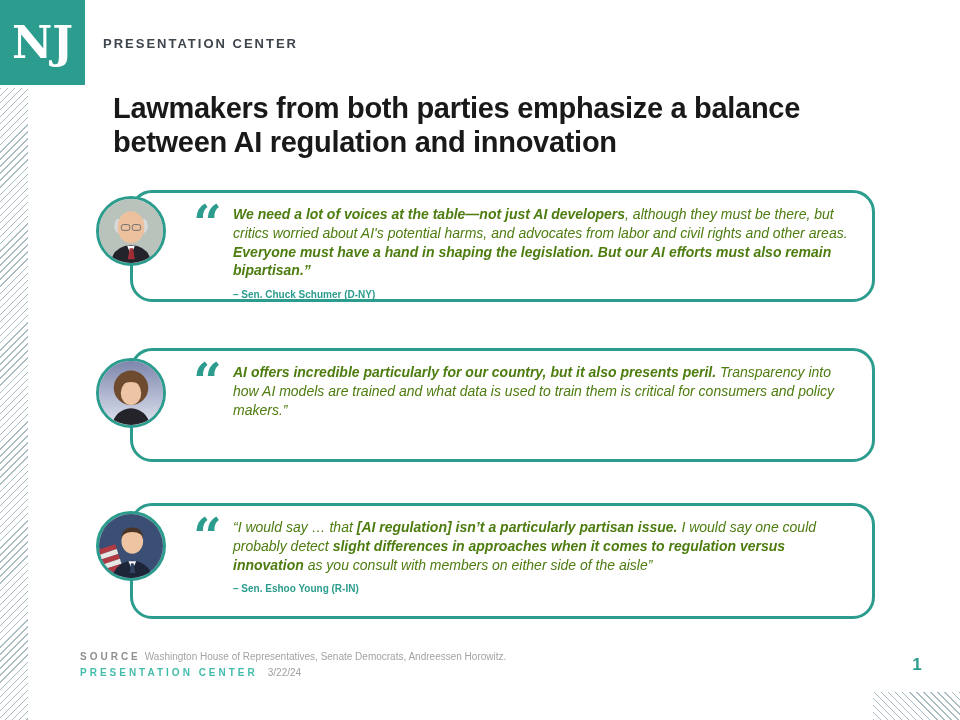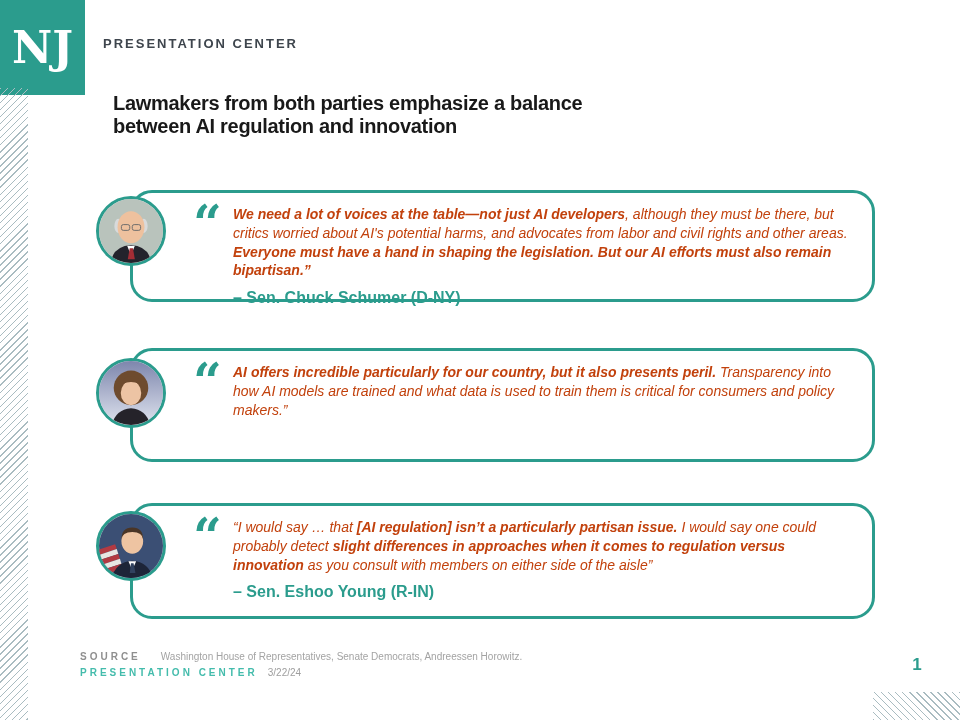--- a/index.html
+++ b/index.html
@@ -15,21 +15,21 @@
   body{
     font-family:"Liberation Sans",sans-serif;
     background:#ffffff;
     position:relative;
     overflow:hidden;
   }
   .slide{position:absolute;inset:0;background:#fff;}
 
   
   .nj-square{
-    position:absolute;left:0;top:0;width:85px;height:95px;
+    position:absolute;left:0;top:0;width:85px;height:85px;
     background:var(--teal);
     display:flex;align-items:center;justify-content:center;
   }
   .nj-square span{
     font-family:"DejaVu Serif",serif;
     font-weight:bold;color:#fff;font-size:44px;line-height:1;
   }
   .header-label{
     position:absolute;left:103px;top:36px;
     font-size:13px;font-weight:bold;letter-spacing:2px;
@@ -42,21 +42,21 @@
     background:repeating-linear-gradient(135deg,var(--hatch) 0 1px,transparent 1px 5px);
   }
   .corner-hatch{
     position:absolute;right:0;bottom:0;width:87px;height:28px;
     background:repeating-linear-gradient(45deg,var(--hatch) 0 1px,transparent 1px 5px);
   }
 
   
   .title{
     position:absolute;left:113px;top:92px;width:800px;
-    font-size:20px;font-weight:bold;letter-spacing:-0.3px;
+    font-size:29px;font-weight:bold;letter-spacing:-0.3px;
     line-height:1.17;color:var(--title-color);
     white-space:pre-line;
   }
 
   
   .card{
     position:absolute;left:130px;width:745px;
     background:#fff;border:3px solid var(--teal);border-radius:22px;
   }
   .card::before{
@@ -79,33 +79,33 @@
   .portrait-2{top:358px;}
   .portrait-3{top:511px;}
 
   .quote-mark{
     position:absolute;left:60px;top:6px;
     font-family:"DejaVu Serif",serif;font-weight:bold;
     font-size:50px;line-height:1;color:var(--teal);
   }
   .quote-body{
     padding:12px 16px 0 100px;
-    font-size:14px;font-style:italic;line-height:1.34;color:#c2410c;
+    font-size:14px;font-style:italic;line-height:1.34;color:#4d7c0f;
   }
   .quote-body .seg{font-weight:normal;}
   .quote-body .seg.bold{font-weight:bold;}
   .attribution{
     margin:9px 16px 0 100px;
-    font-size:16px;font-weight:bold;color:var(--teal);
+    font-size:10px;font-weight:bold;color:var(--teal);
   }
 
   
   .footer-line1{
     position:absolute;left:80px;top:651px;
-    display:flex;align-items:baseline;gap:20px;
+    display:flex;align-items:baseline;gap:4px;
   }
   .footer-line2{
     position:absolute;left:80px;top:667px;
     display:flex;align-items:baseline;gap:10px;
   }
   .source-label{
     font-size:10px;font-weight:bold;letter-spacing:3px;color:var(--gray-label);
   }
   .source-text{font-size:10px;color:var(--gray-text);}
   .footer-center{

